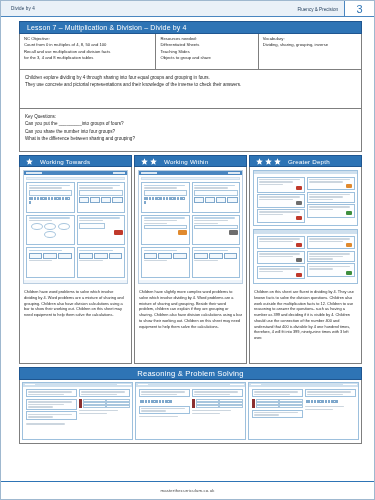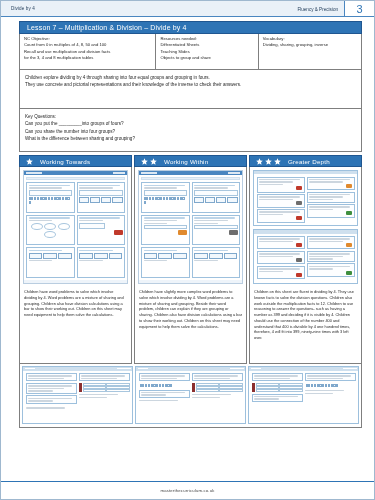--- a/index.html
+++ b/index.html
@@ -556,20 +556,23 @@
                     <div class="pic g" style="width:6px;height:4px"></div>
                   </div>
               </div>
             </div>
           </div>
         </div>
         <div class="desc">Children on this sheet are fluent in dividing by 4. They use known facts to solve the division questions. Children also work outside the multiplication facts to 12. Children to use reasoning to answer the questions- such as having a number as 399 and deciding if it is visible by 4. Children should use the connection of the number 400 and understand that 400 is divisible by 4 one hundred times, therefore, 4 will fit into 399, ninety-nine times with 3 left over.</div>
       </div>
     </div>
 
+    <div class="reason-bar">
+      <span>Reasoning &amp; Problem Solving</span>
+    </div>
 
     <div class="reason-row">
 
       <div class="reason-col">
         <div class="rs">
           <div class="rs-head">
               <i style="width:10px;height:1.4px;background:#fff;display:block;margin-top:1px"></i>
               <i style="width:14px;height:1.4px;background:#fff;display:block;margin-top:1px"></i>
             </div>
           <div class="rs-body">

